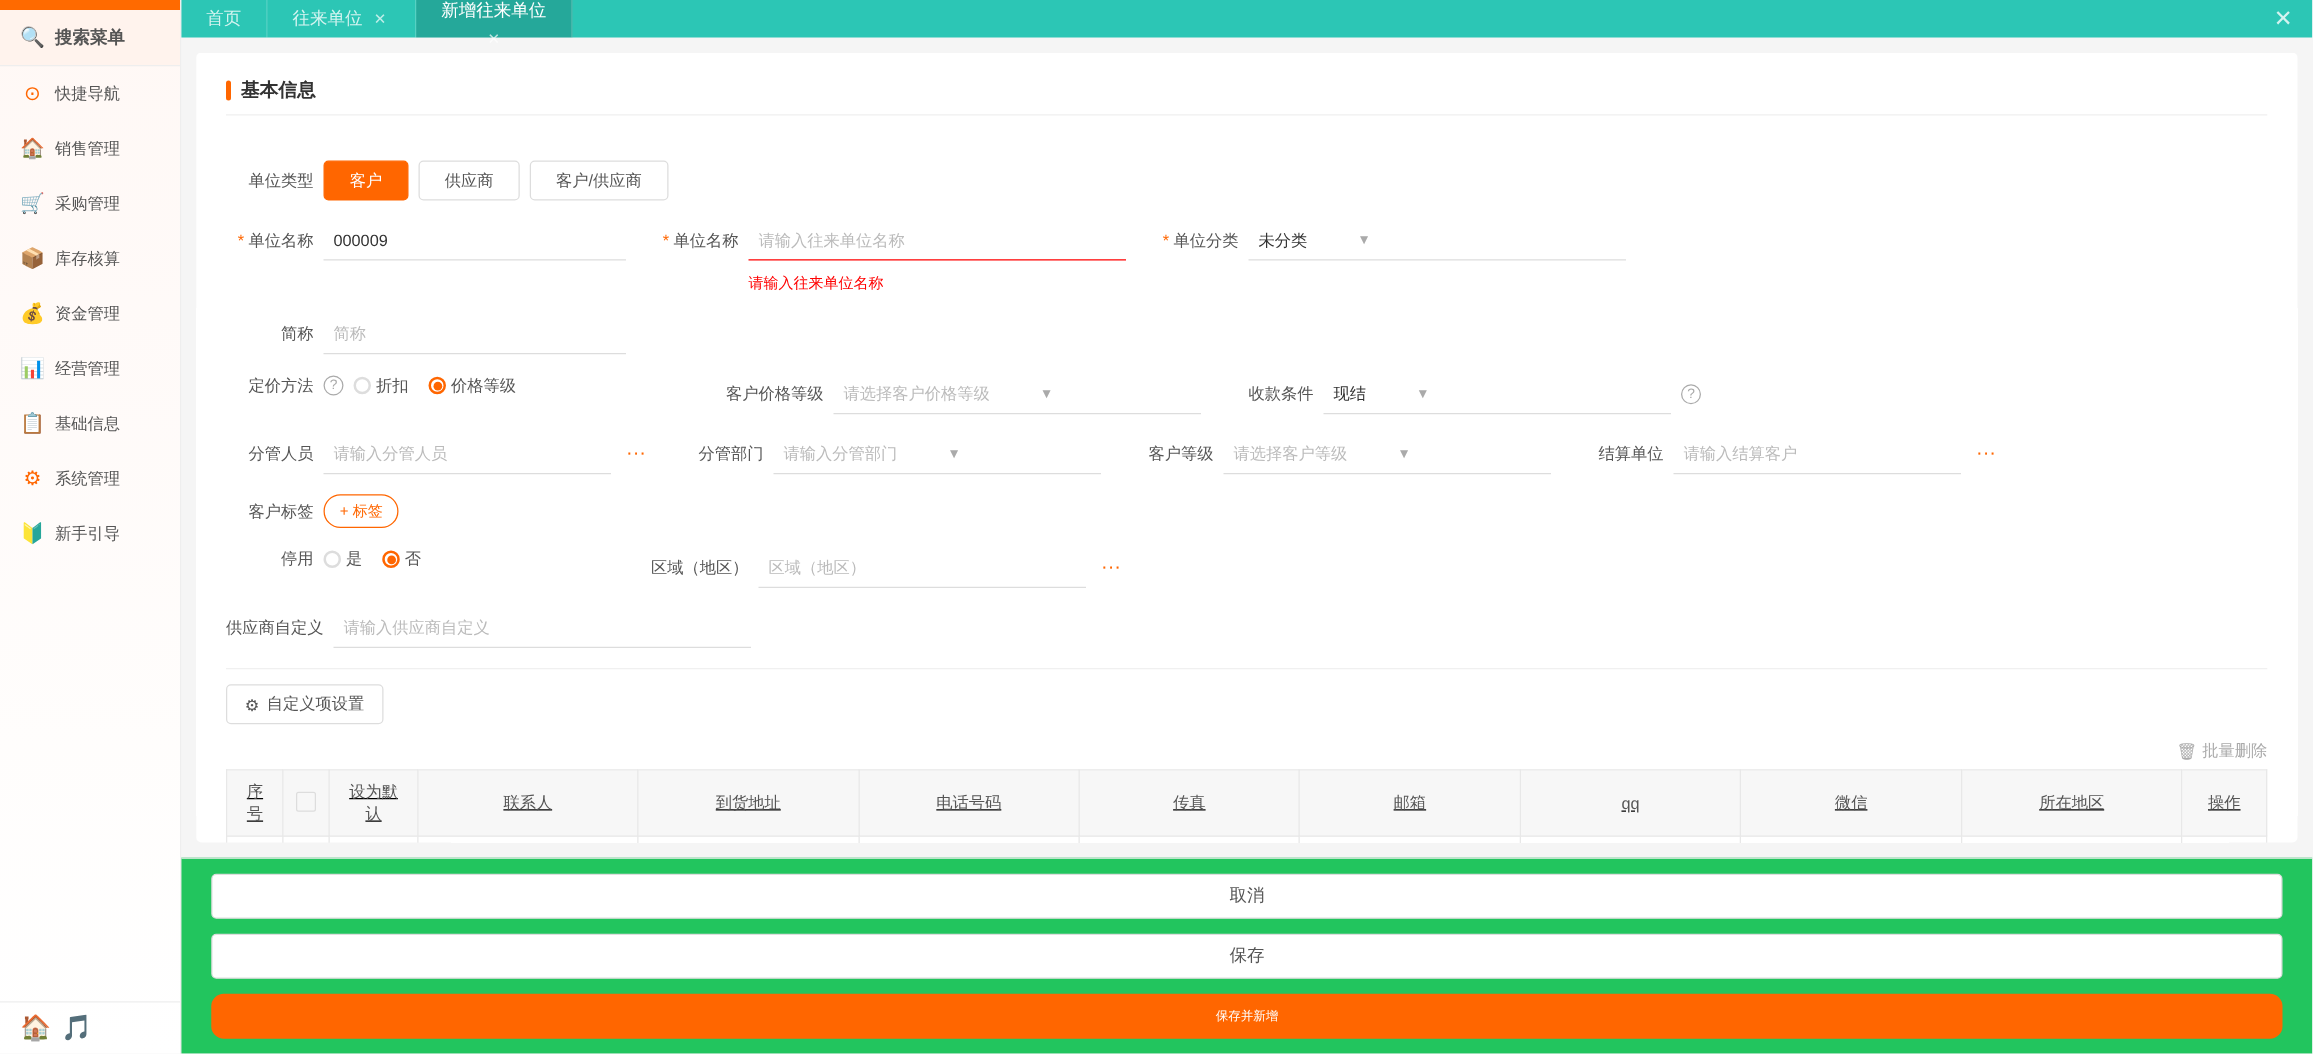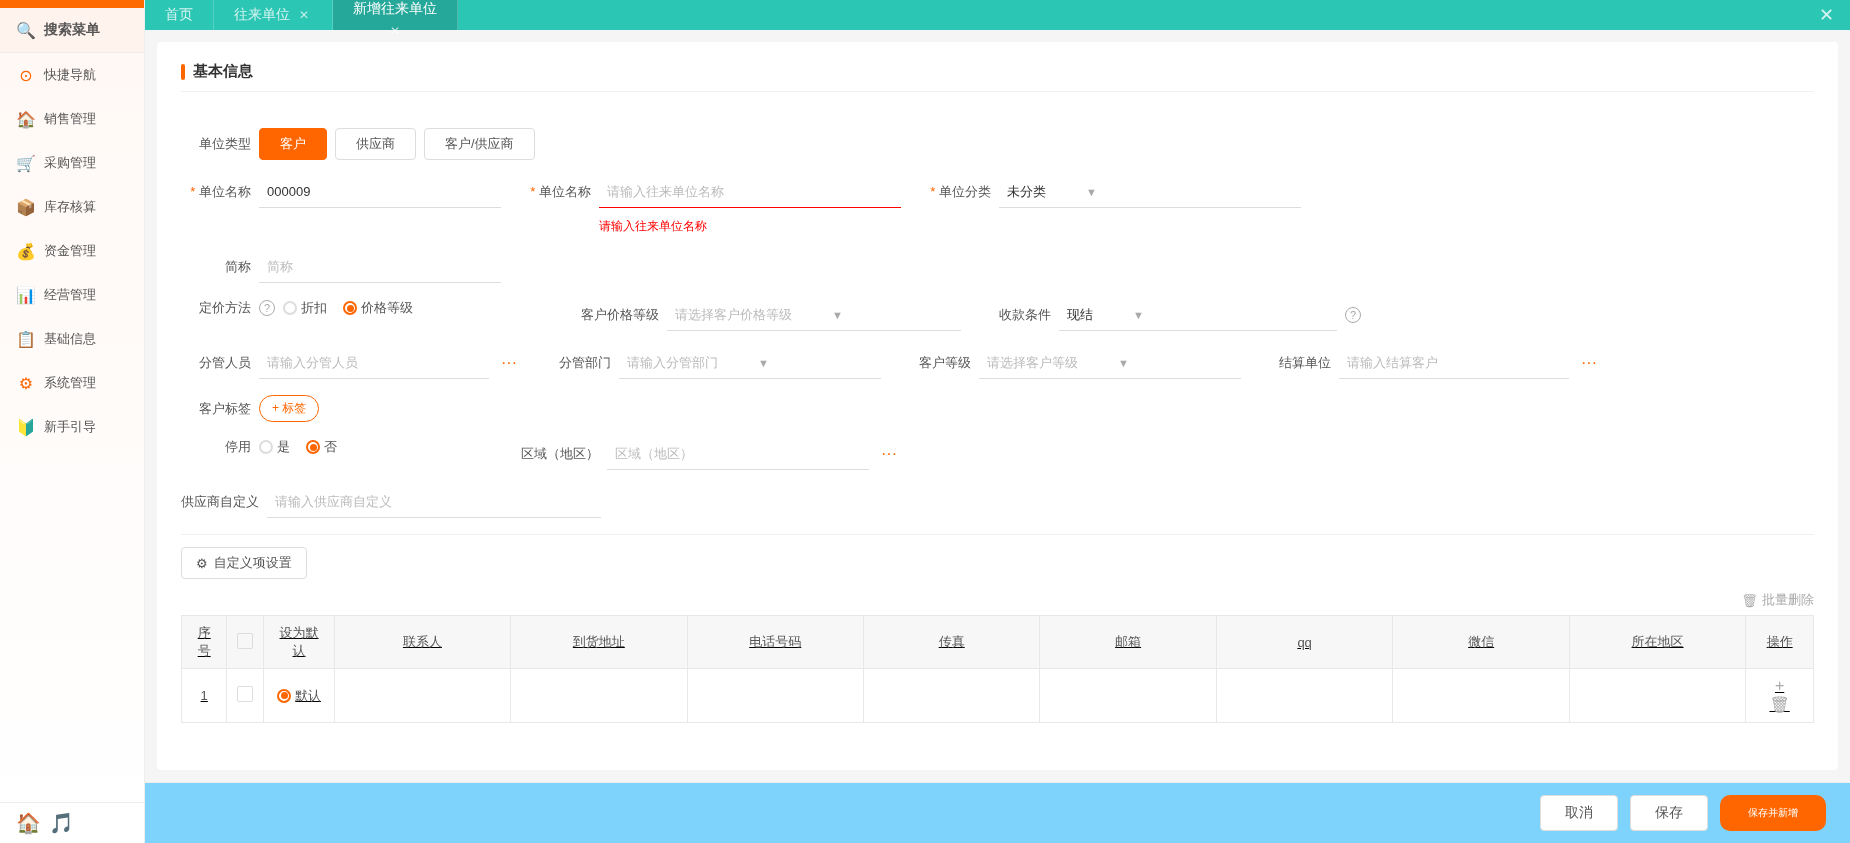--- a/index.html
+++ b/index.html
@@ -354,27 +354,28 @@
     .data-table td {
       border: 1px solid #e8e8e8;
       padding: 8px 10px;
       text-align: center;
       color: #333;
     }
     .data-table td:first-child { color: #555; }
 
     
     .bottom-bar {
-      background: #7dd3fc;
+      background: #22c55e;
       border-top: 1px solid #eee;
       padding: 12px 24px;
       display: flex;
       justify-content: flex-end;
       gap: 12px;
       flex-shrink: 0;
+      flex-direction: column;
     }
     .btn-cancel {
       height: 36px;
       padding: 0 24px;
       border: 1px solid #ddd;
       border-radius: 4px;
       background: #fff;
       color: #555;
       font-size: 14px;
       cursor: pointer;

